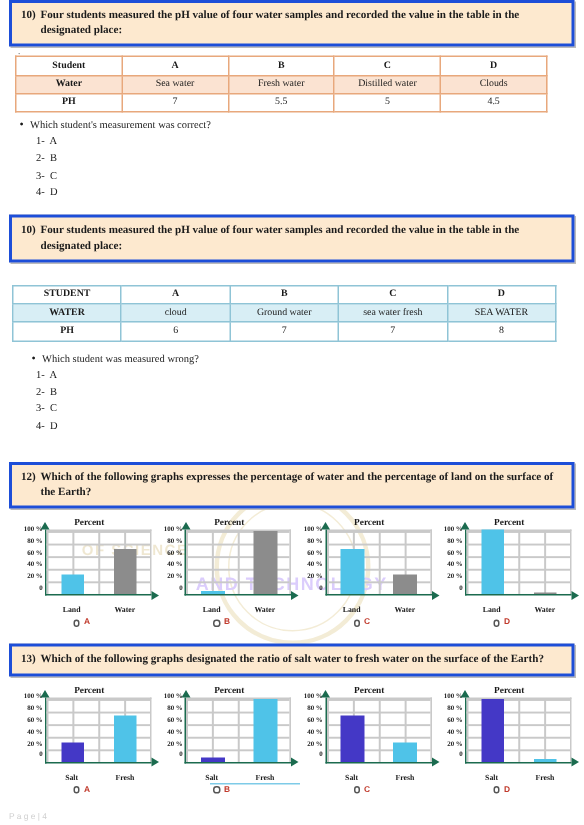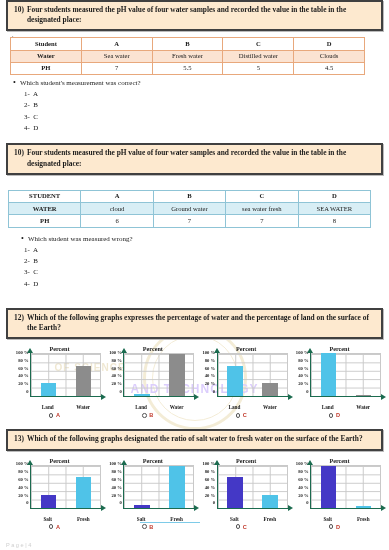--- a/index.html
+++ b/index.html
@@ -47,21 +47,21 @@
     font-weight:bold; font-size:10px; color:#cbb26a;
     letter-spacing:1px; white-space:nowrap;
   }
   .wm-left { left:10px;margin-top:36px; }
   .wm-right { right:2px; }
 
   .content { position:relative; z-index:2; padding:0 6px; }
 
   
   .qbox {
-    border:2px solid #404040;
+    border:2px solid #1d4ed8;
     background:#fde9cf;
     padding:3px 5px 4px 6px;
     margin:0;
     box-shadow: 1px 1px 0 #bbb;
   }
   .qbox-text {
     font-size:7.4px; font-weight:bold; line-height:1.38;
     color:#1b1b1b;
     text-indent:0;
     padding-left:13px;

